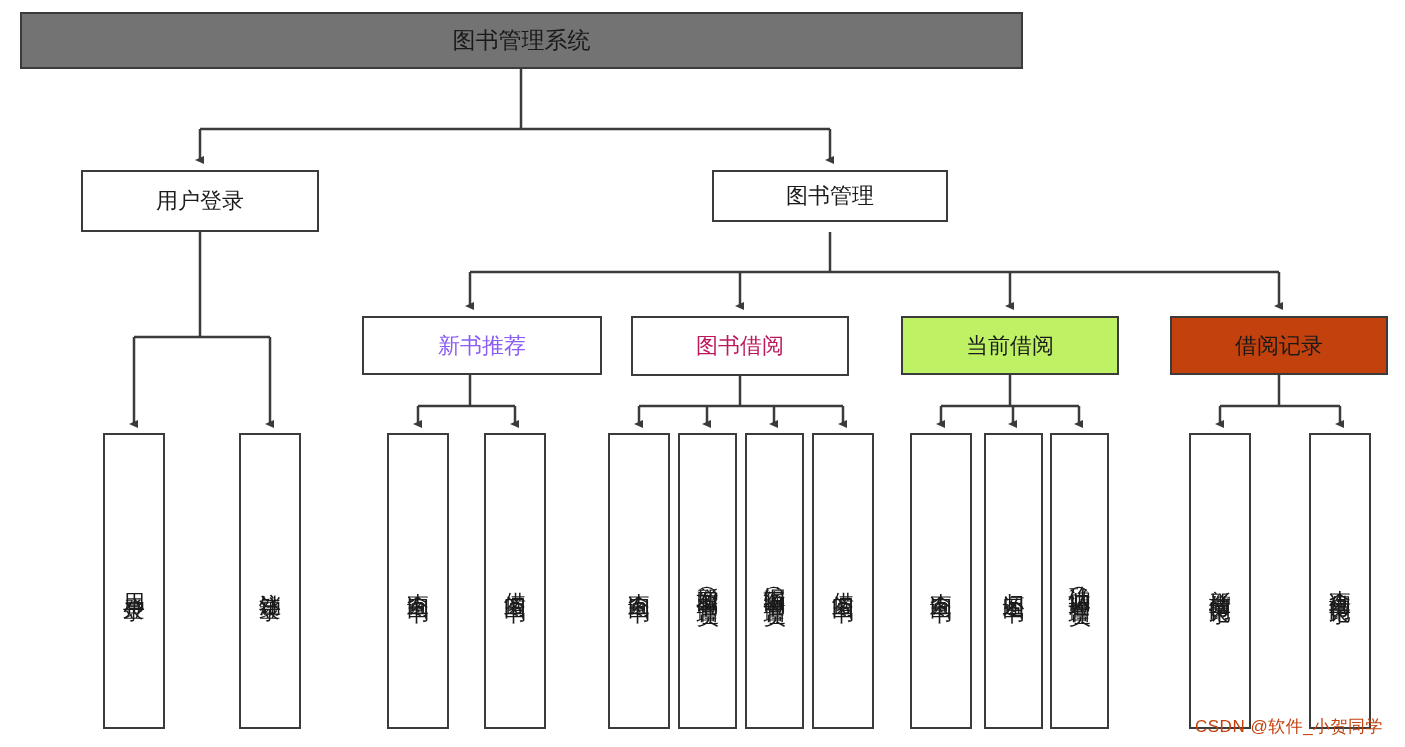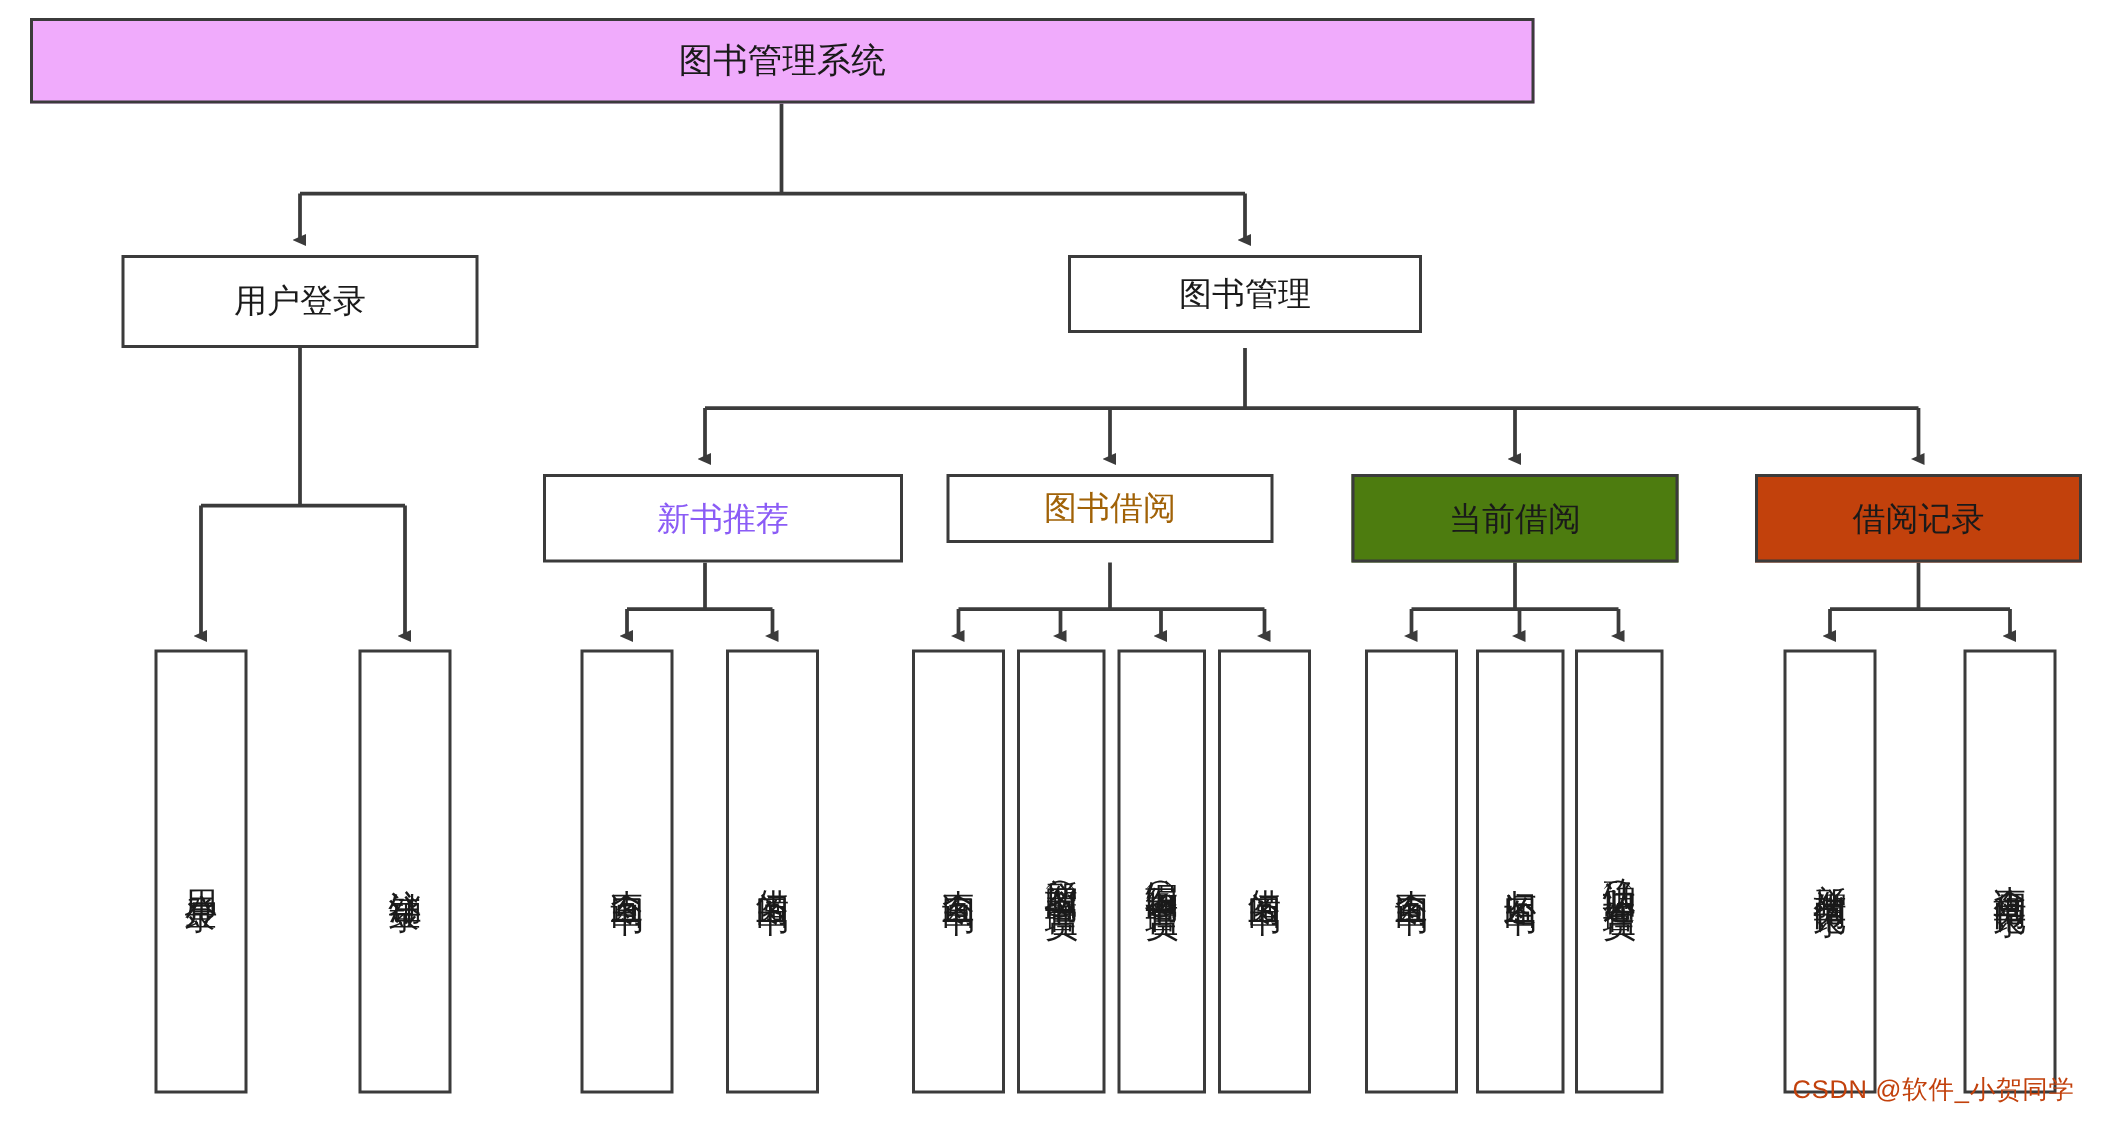--- a/index.html
+++ b/index.html
@@ -132,38 +132,38 @@
     </g>
 
     <g stroke="#3b3b3b" stroke-width="2.5" fill="none">
       <path d="M1279,375 L1279,406"></path>
       <path d="M1220,406 L1340,406"></path>
       <path d="M1220,406 L1220,424" marker-end="url(#arrow)"></path>
       <path d="M1340,406 L1340,424" marker-end="url(#arrow)"></path>
     </g>
   </svg>
 
-  <div class="node h root" style="left: 20px; top: 12px; width: 1003px; height: 57px; border-color: rgb(59, 59, 59); background: #f0abfc; color: rgb(26, 26, 26);">
+  <div class="node h root" style="left: 20px; top: 12px; width: 1003px; height: 57px; border-color: rgb(59, 59, 59); background: #737373; color: rgb(26, 26, 26);">
     <span class="lbl">图书管理系统</span>
   </div>
 
   <div class="node h" style="left: 81px; top: 170px; width: 238px; height: 62px; border-color: rgb(59, 59, 59); background: rgb(255, 255, 255); color: rgb(26, 26, 26);">
     <span class="lbl">用户登录</span>
   </div>
   <div class="node h" style="left: 712px; top: 170px; width: 236px; height: 52px; border-color: rgb(59, 59, 59); background: rgb(255, 255, 255); color: rgb(26, 26, 26);">
     <span class="lbl">图书管理</span>
   </div>
 
   <div class="node h" style="left: 362px; top: 316px; width: 240px; height: 59px; border-color: rgb(59, 59, 59); background: rgb(255, 255, 255); color: #8b5cf6;">
     <span class="lbl">新书推荐</span>
   </div>
-  <div class="node h" style="left: 631px; top: 316px; width: 218px; height: 46px; border-color: rgb(59, 59, 59); background: rgb(255, 255, 255); color: #a16207;">
+  <div class="node h" style="left: 631px; top: 316px; width: 218px; height: 60px; border-color: rgb(59, 59, 59); background: rgb(255, 255, 255); color: #be185d;">
     <span class="lbl">图书借阅</span>
   </div>
-  <div class="node h" style="left: 901px; top: 316px; width: 218px; height: 59px; border-color: rgb(59, 59, 59); background: #4d7c0f; color: rgb(26, 26, 26);">
+  <div class="node h" style="left: 901px; top: 316px; width: 218px; height: 59px; border-color: rgb(59, 59, 59); background: #bef264; color: rgb(26, 26, 26);">
     <span class="lbl">当前借阅</span>
   </div>
   <div class="node h" style="left: 1170px; top: 316px; width: 218px; height: 59px; border-color: rgb(59, 59, 59); background: #c2410c; color: rgb(26, 26, 26);">
     <span class="lbl">借阅记录</span>
   </div>
 
   <div class="node v" style="left: 103px; top: 433px; width: 62px; height: 296px; border-color: rgb(59, 59, 59); background: rgb(255, 255, 255); color: rgb(26, 26, 26);">
     <span class="lbl">用户登录</span>
   </div>
   <div class="node v" style="left: 239px; top: 433px; width: 62px; height: 296px; border-color: rgb(59, 59, 59); background: rgb(255, 255, 255); color: rgb(26, 26, 26);">

